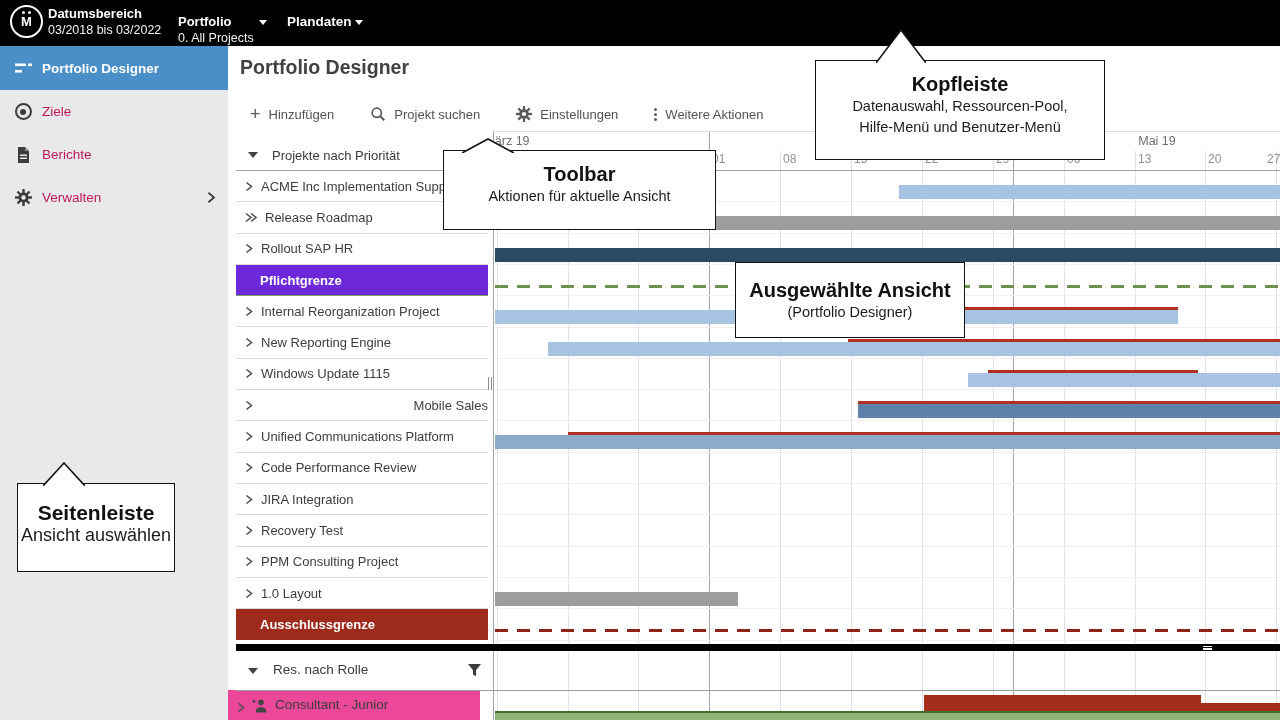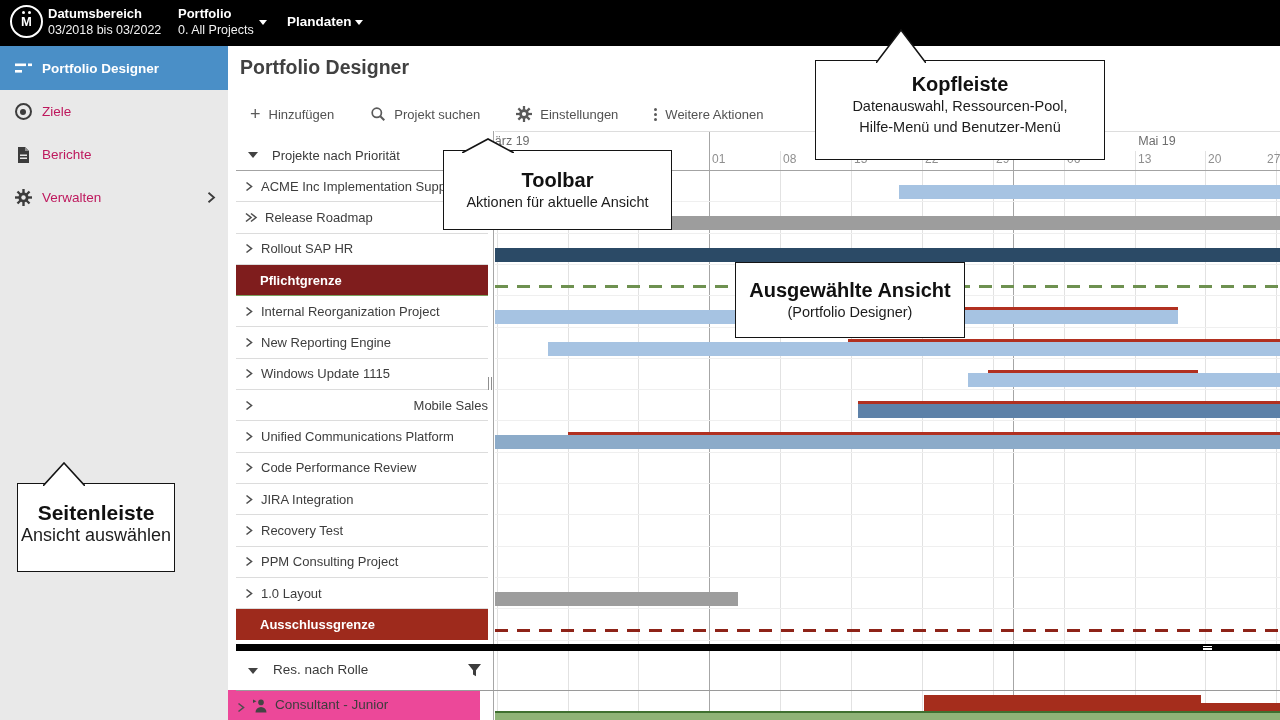--- a/index.html
+++ b/index.html
@@ -99,21 +99,21 @@
       <span class="dots">
           <i></i>
           <i></i>
         </span>
       <span class="m">M</span>
     </div>
     <div class="tb-group" style="left:48px;">
       <span class="tb-label">Datumsbereich</span>
       <span class="tb-value">03/2018 bis 03/2022</span>
     </div>
-    <div class="tb-group" style="left:178px;">
+    <div class="tb-group" style="left:178px;margin-top:8px;">
       <span class="tb-label">Portfolio</span>
       <span class="tb-value">0. All Projects</span>
     </div>
     <span class="caret" style="left:259px;top:20px;"></span>
     <div class="tb-single" style="left:287px;">Plandaten</div>
     <span class="caret" style="left:355px;top:20px;"></span>
   </div>
 
   <div class="sidebar">
     <div class="side-item active" style="top:0;height:44px;">
@@ -218,21 +218,21 @@
           <path d="M7 1.5 L12 5.5 L7 9.5" fill="none" stroke="#4e4e4e" stroke-width="1.6"></path>
         </svg>
         <span class="plbl">Release Roadmap</span>
       </div>
       <div class="prow" style="height: 31.3px;">
         <svg width="10" height="11" viewBox="0 0 10 11">
           <path d="M2.5 1.5 L7.5 5.5 L2.5 9.5" fill="none" stroke="#4e4e4e" stroke-width="1.6"></path>
         </svg>
         <span class="plbl">Rollout SAP HR</span>
       </div>
-      <div class="prow limit" style="height: 31.3px; background: #7f1d1d; border-bottom-color: rgb(123, 161, 94);">
+      <div class="prow limit" style="height: 31.3px; background: #6d28d9; border-bottom-color: rgb(123, 161, 94);">
         <span class="plbl">Pflichtgrenze</span>
       </div>
       <div class="prow" style="height: 31.3px;">
         <svg width="10" height="11" viewBox="0 0 10 11">
           <path d="M2.5 1.5 L7.5 5.5 L2.5 9.5" fill="none" stroke="#4e4e4e" stroke-width="1.6"></path>
         </svg>
         <span class="plbl">Internal Reorganization Project</span>
       </div>
       <div class="prow" style="height: 31.3px;">
         <svg width="10" height="11" viewBox="0 0 10 11">
@@ -418,21 +418,21 @@
   <div class="callout" style="left:815px;top:60px;width:290px;height:100px;padding-top:11px;">
     <svg class="co-arrow" style="left:60px;top:-32px;" width="50" height="34" viewBox="0 0 50 34">
         <path d="M0 34 L25 1 L50 34 Z" fill="#fff"></path>
         <path d="M0 34 L25 1 L50 34" fill="none" stroke="#141414" stroke-width="1.6"></path>
       </svg>
     <div class="co-title">Kopfleiste</div>
     <div class="co-line">Datenauswahl, Ressourcen-Pool,</div>
     <div class="co-line">Hilfe-Menü und Benutzer-Menü</div>
   </div>
 
-  <div class="callout" style="left:443px;top:150px;width:229px;height:80px;padding-top:17px;">
+  <div class="callout" style="left:443px;top:150px;width:273px;height:80px;padding-top:11px;">
     <svg class="co-arrow" style="left:18px;top:-13px;" width="52" height="15" viewBox="0 0 52 15">
         <path d="M0 15 L26 1 L52 15 Z" fill="#fff"></path>
         <path d="M0 15 L26 1 L52 15" fill="none" stroke="#141414" stroke-width="1.6"></path>
       </svg>
     <div class="co-title">Toolbar</div>
     <div class="co-line">Aktionen für aktuelle Ansicht</div>
   </div>
 
   <div class="callout" style="left:735px;top:262px;width:230px;height:76px;padding-top:15px;">
     <div class="co-title">Ausgewählte Ansicht</div>

